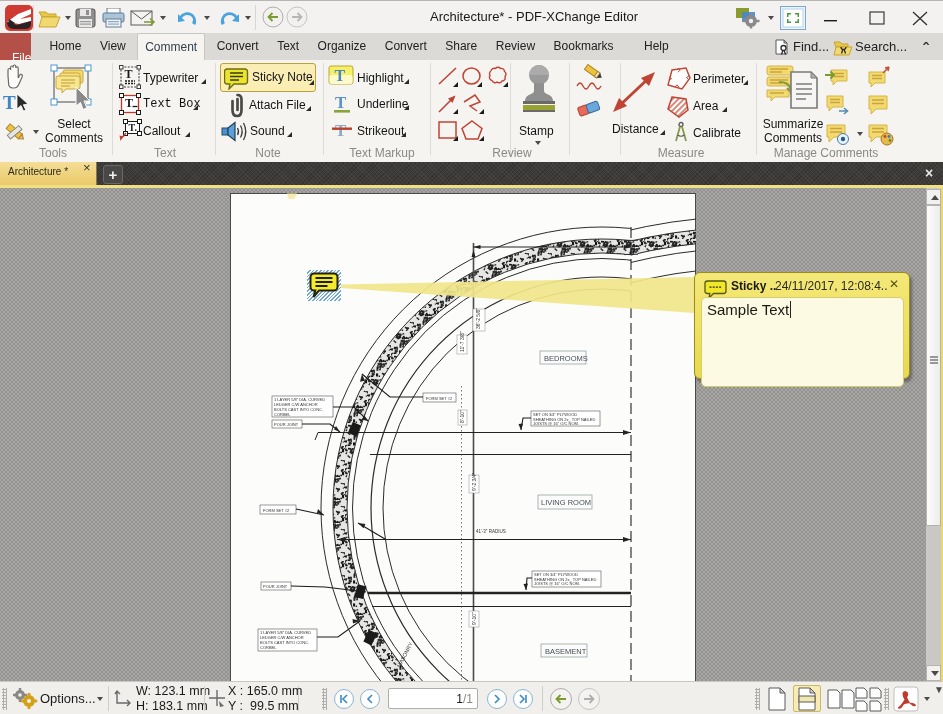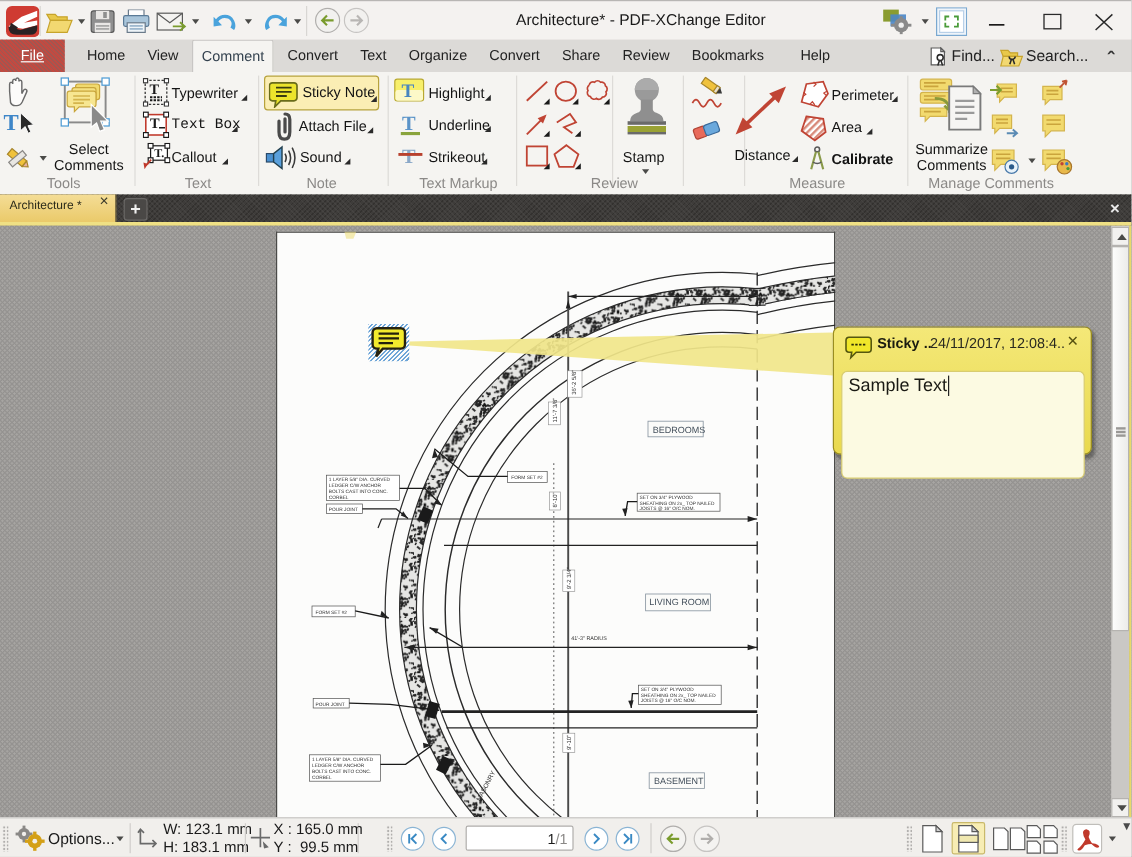--- a/index.html
+++ b/index.html
@@ -108,21 +108,21 @@
       <rect x="0" y="8" width="13" height="1.4" fill="#1a1a1a"></rect>
     </svg>
   <svg width="18" height="16" style="position:absolute;left:869px;top:10px">
       <rect x="1" y="1" width="14" height="12" fill="none" stroke="#2a2a2a" stroke-width="1.1"></rect>
     </svg>
   <svg width="20" height="18" style="position:absolute;left:911px;top:9px">
       <path d="M2 2 L16 15 M16 2 L2 15" stroke="#2a2a2a" stroke-width="1.2"></path>
     </svg>
 </div>
 <div id="menubar">
-  <div class="mtab" style="background:#c24a41 repeating-linear-gradient(45deg, rgba(110,105,105,0.4) 0 1px, transparent 1px 2.5px);color:#fff;width:54px;text-align:center;padding:0;text-decoration:underline;">File</div>
+  <div class="mtab" style="background:#c24a41 repeating-linear-gradient(45deg, rgba(110,105,105,0.4) 0 1px, transparent 1px 2.5px);color:#fff;width:31px;text-align:center;padding:12px;text-decoration:underline;">File</div>
   <div class="mtab" style="margin-left:7px;">Home</div>
   <div class="mtab">View</div>
   <div class="mtab" style="background:#f5f4f1;color:#33414e;border:1px solid #c8c6c4;border-bottom:none;border-radius:2px 2px 0 0;">Comment</div>
   <div class="mtab">Convert</div>
   <div class="mtab">Text</div>
   <div class="mtab">Organize</div>
   <div class="mtab">Convert</div>
   <div class="mtab">Share</div>
   <div class="mtab">Review</div>
   <div class="mtab">Bookmarks</div>
@@ -353,21 +353,21 @@
       </defs>
     <path d="M7 3 L21 5 L23 16 L14 23 L3 15 Z" fill="url(#hat)" stroke="#c04434" stroke-width="1.5"></path>
   </svg>
   <div class="ritem" style="left:693px;top:99px;">Area</div>
   <span class="corner" style="left:722px;top:107px;"></span>
   <svg width="16" height="24" style="position:absolute;left:673px;top:121px">
     <circle cx="8" cy="3.5" r="2" fill="none" stroke="#5a5a5a" stroke-width="1.3"></circle>
     <path d="M7 5.5 L3 20 M9 5.5 L13 20" stroke="#8a9a4a" stroke-width="1.8"></path>
     <path d="M4.5 14 Q8 16.5 11.5 14" fill="none" stroke="#5a5a5a" stroke-width="1.2"></path>
   </svg>
-  <div class="ritem" style="left:693px;top:126px;font-weight:bold;">Calibrate</div>
+  <div class="ritem" style="left:693px;top:126px;">Calibrate</div>
 
   <svg width="54" height="48" style="position:absolute;left:765px;top:64px">
     <rect x="2" y="2" width="26" height="9" rx="2" fill="#f2da6e" stroke="#d4b44c"></rect>
     <rect x="2" y="13" width="26" height="9" rx="2" fill="#f2da6e" stroke="#d4b44c"></rect>
     <path d="M2 26 h22 v7 h-14 l-4 4 v-4 h-4 Z" fill="#f2da6e" stroke="#d4b44c"></path>
     <path d="M5 5 h18 M5 8 h12 M5 16 h18 M5 19 h12 M5 29 h14" stroke="#caa43c" stroke-width="1.4"></path>
     <path d="M14 18 Q26 18 26 28 L30 24 M26 28 L22 24" fill="none" stroke="#8a9a3a" stroke-width="2.2"></path>
     <path d="M26 8 L46 8 L52 14 L52 44 L26 44 Z" fill="#f6f5f3" stroke="#7a7a7a" stroke-width="1.6"></path>
     <path d="M46 8 L46 14 L52 14 Z" fill="#b0b0b0" stroke="#7a7a7a"></path>
     <path d="M31 20 h16 M31 25 h16 M31 30 h16 M31 35 h10" stroke="#9a9a9a" stroke-width="1.8"></path>
@@ -619,21 +619,21 @@
   </div>
 
   <div style="position:absolute;left:694px;top:84px;width:216px;height:107px;background:linear-gradient(#f4e878,#e9d94e);border:1px solid #9a8d20;border-radius:6px;box-shadow:2px 3px 3px rgba(0,0,0,0.35);text-align:right;">
     <svg width="26" height="22" style="position:absolute;left:9px;top:6px">
       <path d="M3.5 2 h16 a2.5 2.5 0 0 1 2.5 2.5 v7.5 a2.5 2.5 0 0 1 -2.5 2.5 h-10 l-4.5 4.5 l0.8 -4.5 h-2.3 a2.5 2.5 0 0 1 -2.5 -2.5 v-7.5 a2.5 2.5 0 0 1 2.5 -2.5" fill="#f0e72a" stroke="#55570f" stroke-width="1.3"></path>
       <path d="M5.5 8.2 h12" stroke="#2a2c08" stroke-width="1.3" stroke-dasharray="2 1.2"></path>
     </svg>
     <div style="position:absolute;left:36px;top:6px;font-size:12px;font-weight:bold;color:#1a1a10;">Sticky ..</div>
     <div style="position:absolute;left:80px;top:6px;font-size:12px;color:#2a2a20;">24/11/2017, 12:08:4..</div>
     <div style="position:absolute;left:194px;top:4px;font-size:12px;color:#55500f;">✕</div>
-    <div style="position:absolute;left:6px;top:36px;width:203px;height:90px;background:#fcfae2;border:1px solid #d8cc70;border-radius:5px;">
+    <div style="position:absolute;left:6px;top:24px;width:203px;height:90px;background:#fcfae2;border:1px solid #d8cc70;border-radius:5px;">
       <div style="position:absolute;left:5px;top:3px;font-size:15px;color:#1a1a14;">Sample Text<span style="border-left:1px solid #222;margin-left:1px;"></span></div>
     </div>
   </div>
 
   <div style="position:absolute;left:926px;top:0;width:15px;height:493px;background:#cac8c5;">
     <div style="position:absolute;left:0;top:1px;width:15px;height:16px;background:#f2f1ef;border:1px solid #b5b3b0;">
       <div style="position:absolute;left:3.5px;top:5px;width:0;height:0;border-left:4px solid transparent;border-right:4px solid transparent;border-bottom:5px solid #4a4a48;"></div>
     </div>
     <div style="position:absolute;left:0;top:17px;width:15px;height:321px;background:linear-gradient(90deg,#fdfdfc,#ececea);border:1px solid #b5b3b0;">
       <div style="position:absolute;left:3px;top:150px;width:8px;height:1.5px;background:#9a9896;box-shadow:0 3px #9a9896,0 6px #9a9896;"></div>

